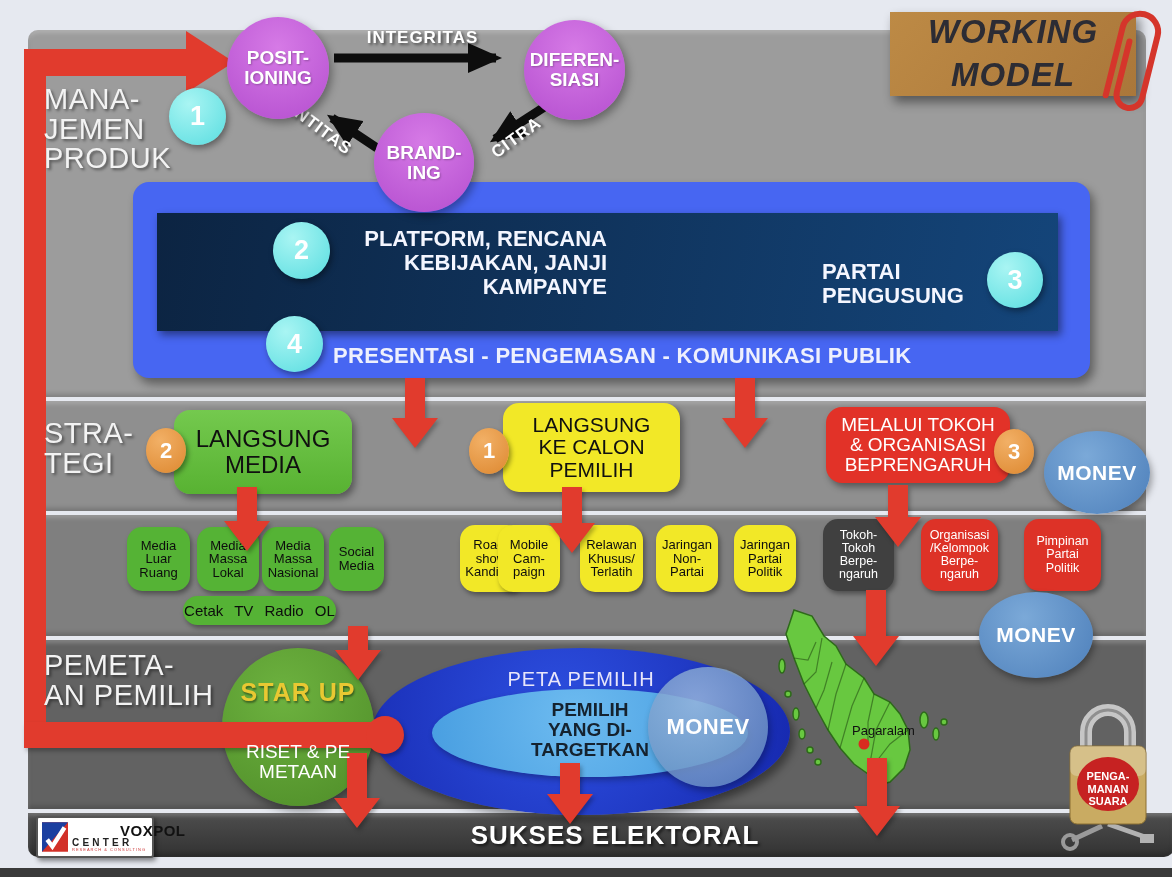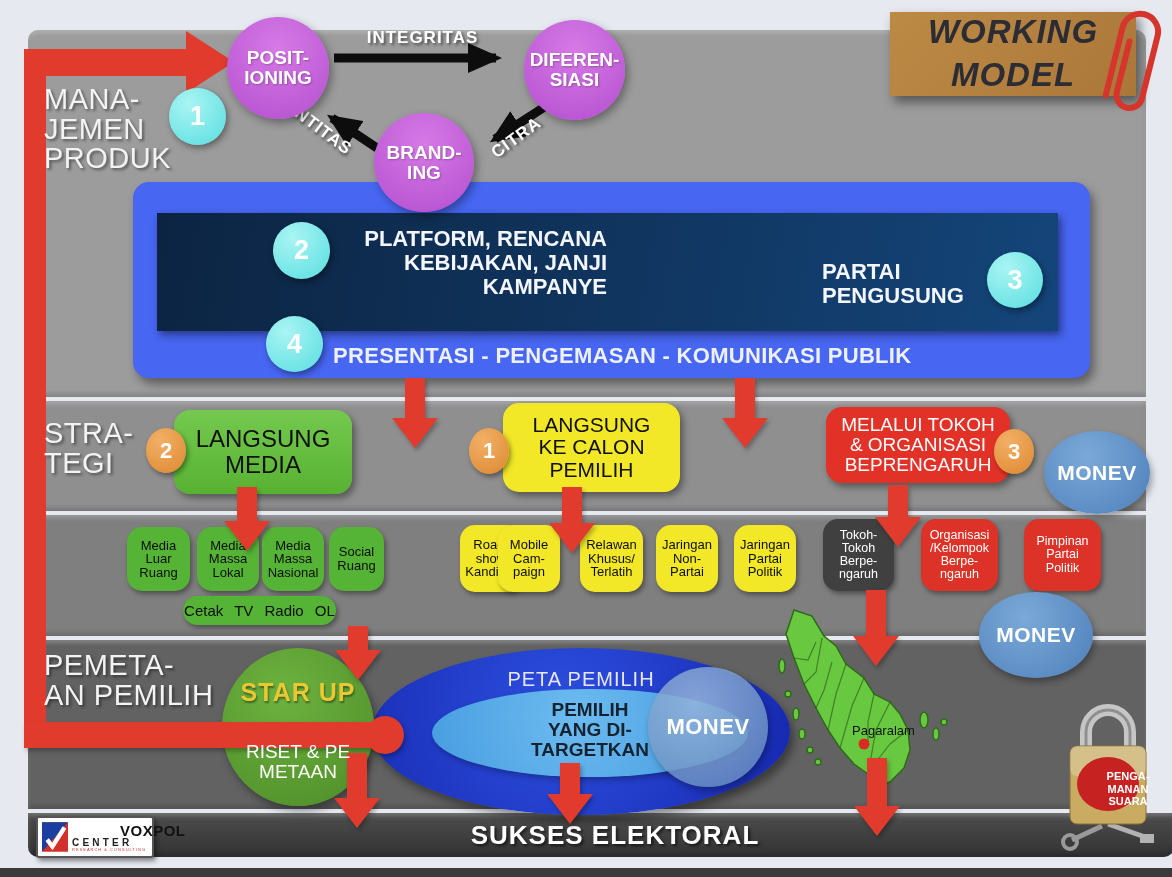--- a/index.html
+++ b/index.html
@@ -109,21 +109,21 @@
   <div class="abs ibox ctr pre" style="left:127px;top:527px;width:63px;height:64px;background:#55b335;color:#0d0d0d;font-size:13px;">Media
 Luar
 Ruang</div>
   <div class="abs ibox ctr pre" style="left:197px;top:527px;width:62px;height:64px;background:#55b335;color:#0d0d0d;font-size:13px;">Media
 Massa
 Lokal</div>
   <div class="abs ibox ctr pre" style="left:262px;top:527px;width:62px;height:64px;background:#55b335;color:#0d0d0d;font-size:13px;">Media
 Massa
 Nasional</div>
   <div class="abs ibox ctr pre" style="left:329px;top:527px;width:55px;height:64px;background:#55b335;color:#0d0d0d;font-size:13px;">Social
-Ruang</div>
+Media</div>
   <div class="abs ibox ctr" style="left:183px;top:596px;width:153px;height:29px;background:#55b335;color:#0d0d0d;font-size:15px;border-radius:15px;word-spacing:7px;">Cetak TV Radio OL</div>
   <div class="abs ibox ctr pre" style="left:430px;top:525px;width:62px;height:67px;background:#f2e827;color:#0d0d0d;font-size:13px;margin-left:30px;">Road-
 show
 Kandidat</div>
   <div class="abs ibox ctr pre" style="left:498px;top:525px;width:62px;height:67px;background:#f2e827;color:#0d0d0d;font-size:13px;">Mobile
 Cam-
 paign</div>
   <div class="abs ibox ctr pre" style="left:580px;top:525px;width:63px;height:67px;background:#f2e827;color:#0d0d0d;font-size:13px;">Relawan
 Khusus/
 Terlatih</div>
@@ -194,21 +194,21 @@
     <path d="M34 70 V44 a22 22 0 0 1 44 0 V70" fill="none" stroke="#c6c6c6" stroke-width="12"></path>
     <path d="M34 70 V44 a22 22 0 0 1 44 0 V70" fill="none" stroke="#8f8f8f" stroke-width="3"></path>
     <path d="M56 136 L96 150" stroke="#b2b2b2" stroke-width="5"></path>
     <rect x="88" y="146" width="14" height="9" fill="#b2b2b2"></rect>
     <path d="M50 138 L20 152" stroke="#9a9a9a" stroke-width="5"></path>
     <circle cx="18" cy="154" r="7" fill="none" stroke="#9a9a9a" stroke-width="4"></circle>
     <rect x="18" y="58" width="76" height="78" rx="7" fill="#c9ab62" stroke="#8a6f33" stroke-width="1"></rect>
     <rect x="18" y="58" width="76" height="30" rx="7" fill="rgba(255,255,255,.25)"></rect>
     <ellipse cx="56" cy="96" rx="31" ry="27" fill="#c62222"></ellipse>
   </svg>
-  <div class="abs pre" style="left:1072px;top:770px;width:72px;text-align:center;color:#fff;font-weight:600;font-size:11px;line-height:1.15;z-index:5;padding-left:20px;">PENGA-
+  <div class="abs pre" style="left:1072px;top:770px;width:72px;text-align:center;color:#fff;font-weight:600;font-size:11px;line-height:1.15;z-index:5;">PENGA-
 MANAN
 SUARA</div>
 
   <svg class="abs" style="left:0;top:0;z-index:6;filter:drop-shadow(2px 3px 2px rgba(0,0,0,.28));" width="1172" height="877" viewBox="0 0 1172 877">
     <g fill="#e13b2d">
       <polygon points="405,378 425,378 425,418 438,418 415,448 392,418 405,418"></polygon>
       <polygon points="735,378 755,378 755,418 768,418 745,448 722,418 735,418"></polygon>
       <polygon points="237,487 257,487 257,521 270,521 247,551 224,521 237,521"></polygon>
       <polygon points="562,487 582,487 582,523 595,523 572,553 549,523 562,523"></polygon>
       <polygon points="888,485 908,485 908,517 921,517 898,547 875,517 888,517"></polygon>

